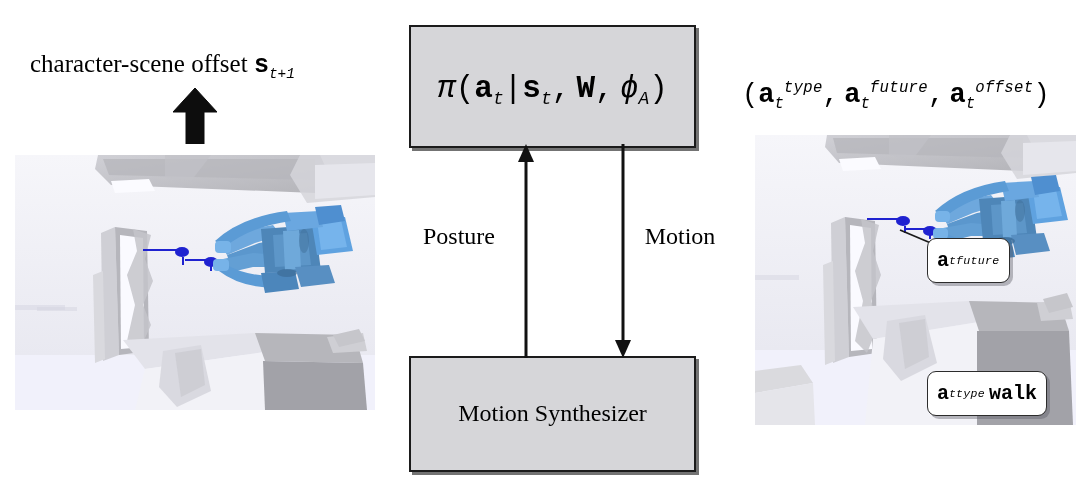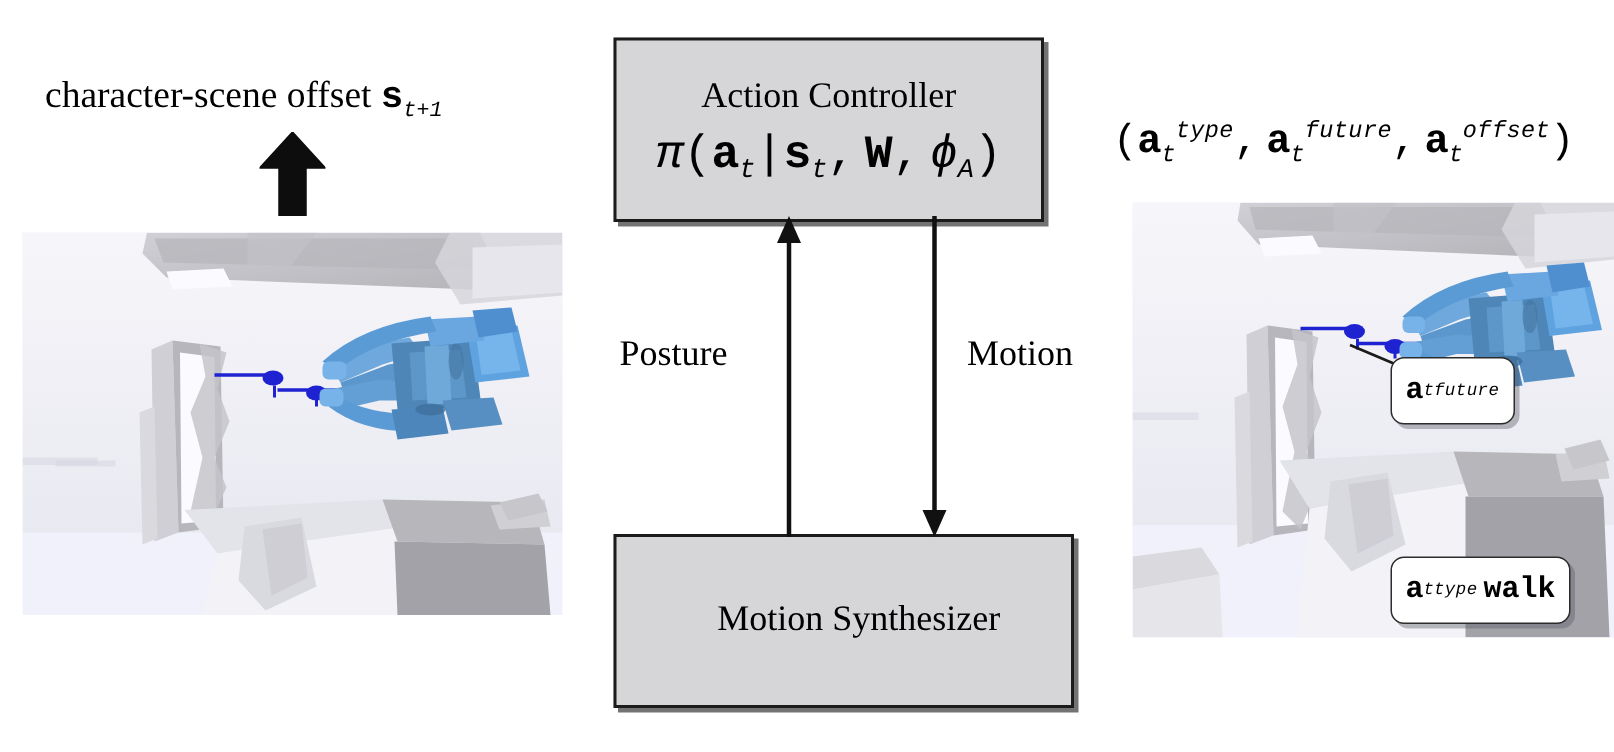--- a/index.html
+++ b/index.html
@@ -60,42 +60,42 @@
     border: 2px solid #1b1b1b;
     box-shadow: 3px 3px 0 rgba(0,0,0,0.55);
     display: flex;
     flex-direction: column;
     align-items: center;
     justify-content: center;
     text-align: center;
     line-height: 1.22;
   }
   #box-controller { left: 409px; top: 25px;  width: 283px; height: 119px; }
-  #box-synth      { left: 409px; top: 356px; width: 283px; height: 112px; padding-left: 20px; }
+  #box-synth      { left: 409px; top: 356px; width: 283px; height: 112px; }
   .fc-title  { font-size: 24px; }
   .fc-sub    { font-size: 31px; margin-top: 5px; }
 
   
   #arrow-up-posture, #arrow-down-action {
     position: absolute;
     top: 144px;
     width: 24px;
     height: 214px;
   }
   #arrow-up-posture { left: 514px; }
   #arrow-down-action{ left: 611px; }
 
   .arrow-label {
     position: absolute;
     font-size: 24px;
     text-align: center;
     line-height: 1.24;
     white-space: nowrap;
   }
-  #label-posture { left: 396px; top: 222px; width: 106px; }
+  #label-posture { left: 406px; top: 222px; width: 106px; }
   #label-action  { left: 632px; top: 222px; width: 96px; }
 
   
   #right-formula {
     position: absolute;
     left: 742px;
     top: 80px;
     font-size: 27px;
     white-space: nowrap;
   }
@@ -233,21 +233,20 @@
         <rect x="198" y="104" width="16" height="12" rx="4" fill="#77b3e8"></rect>
 
         <ellipse cx="272" cy="118" rx="10" ry="4" fill="#3e6f9c" opacity="0.8"></ellipse>
         <ellipse cx="289" cy="86" rx="5" ry="12" fill="#3f7099" opacity="0.5"></ellipse>
       </g>
     </svg>
   </div>
 </div>
 
 <div id="box-controller" class="fc-box">
-  <div class="fc-title">Action Controller</div>
   <div class="fc-sub math">
     <span class="mi">π</span><span>(</span><span class="bvec">a</span><sub class="sub">t</sub><span>|</span><span class="bvec">s</span><sub class="sub">t</sub><span>,</span> <span class="bvec">W</span><span>,</span> <span class="mi">ϕ</span><sub class="sub">A</sub><span>)</span>
   </div>
 </div>
 
 <div id="box-synth" class="fc-box">
   <div class="fc-title">Motion Synthesizer</div>
 </div>
 
 <svg id="arrow-up-posture" viewBox="0 0 24 214">

